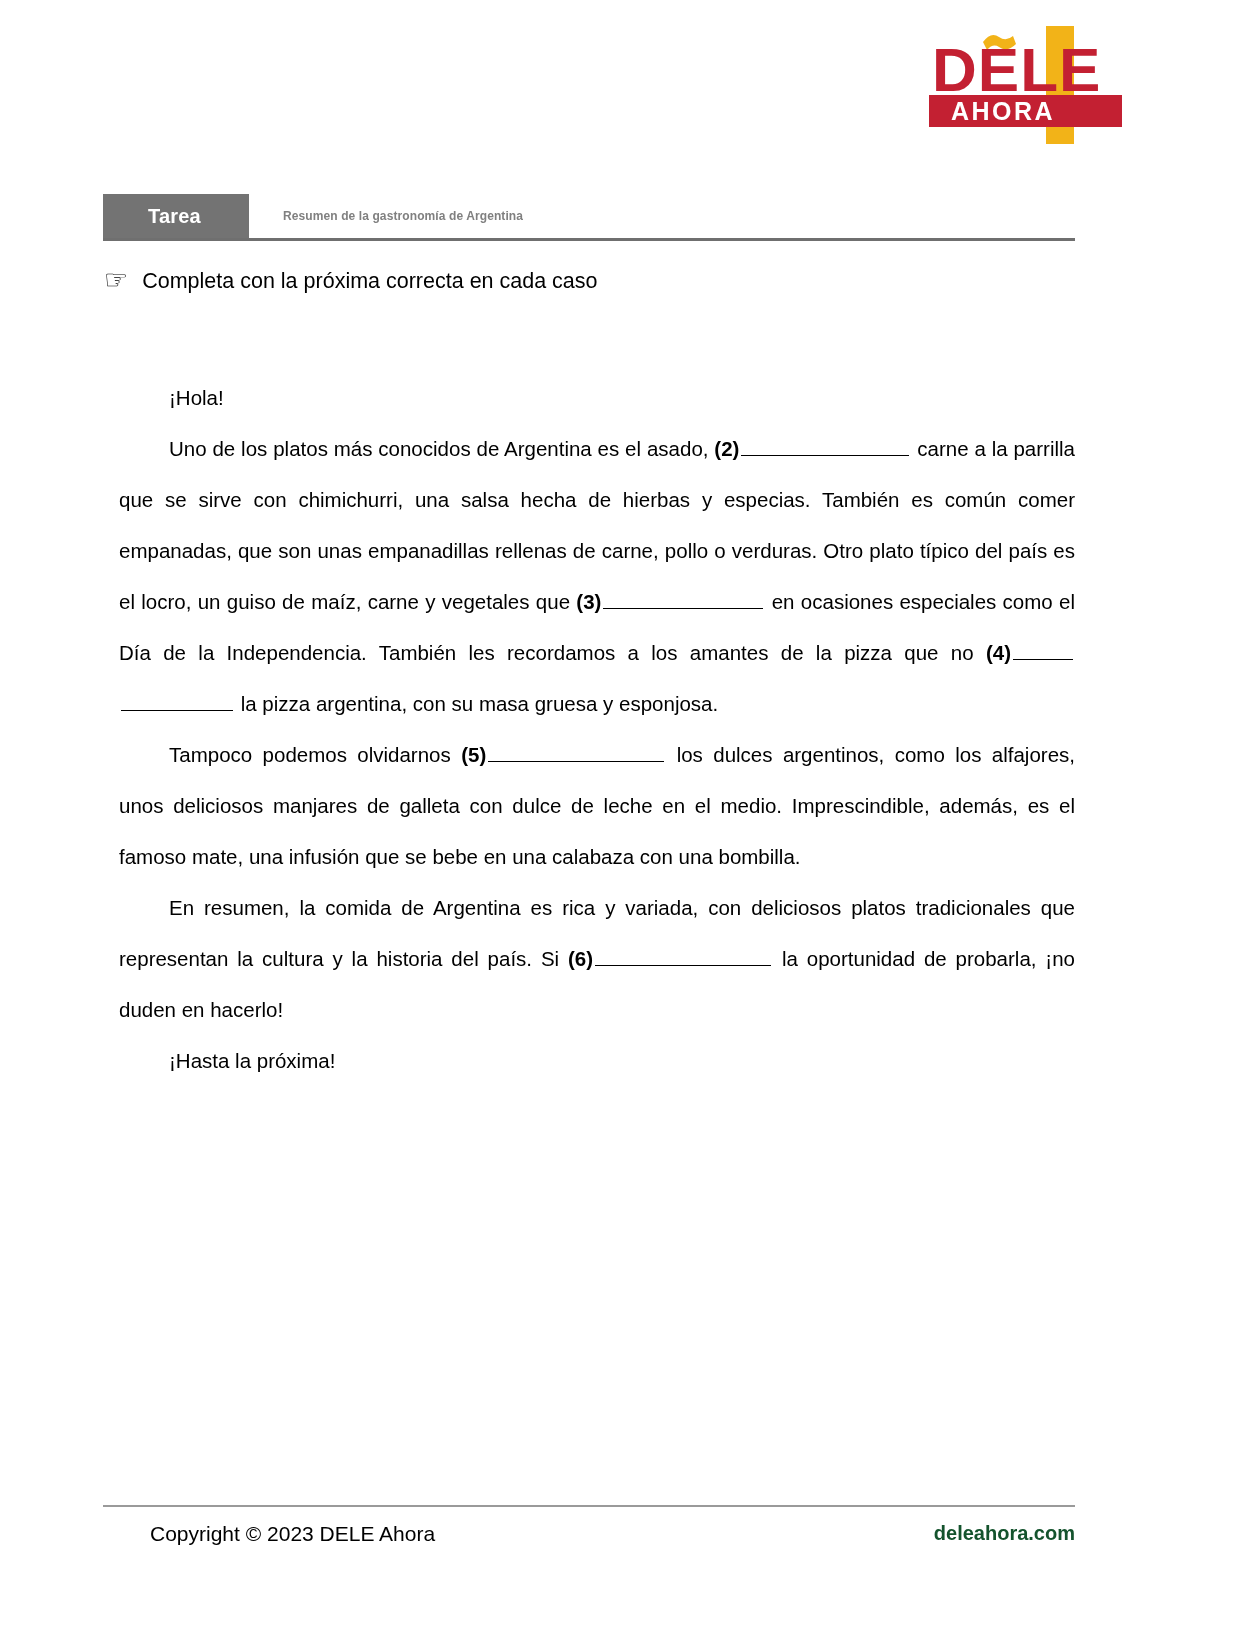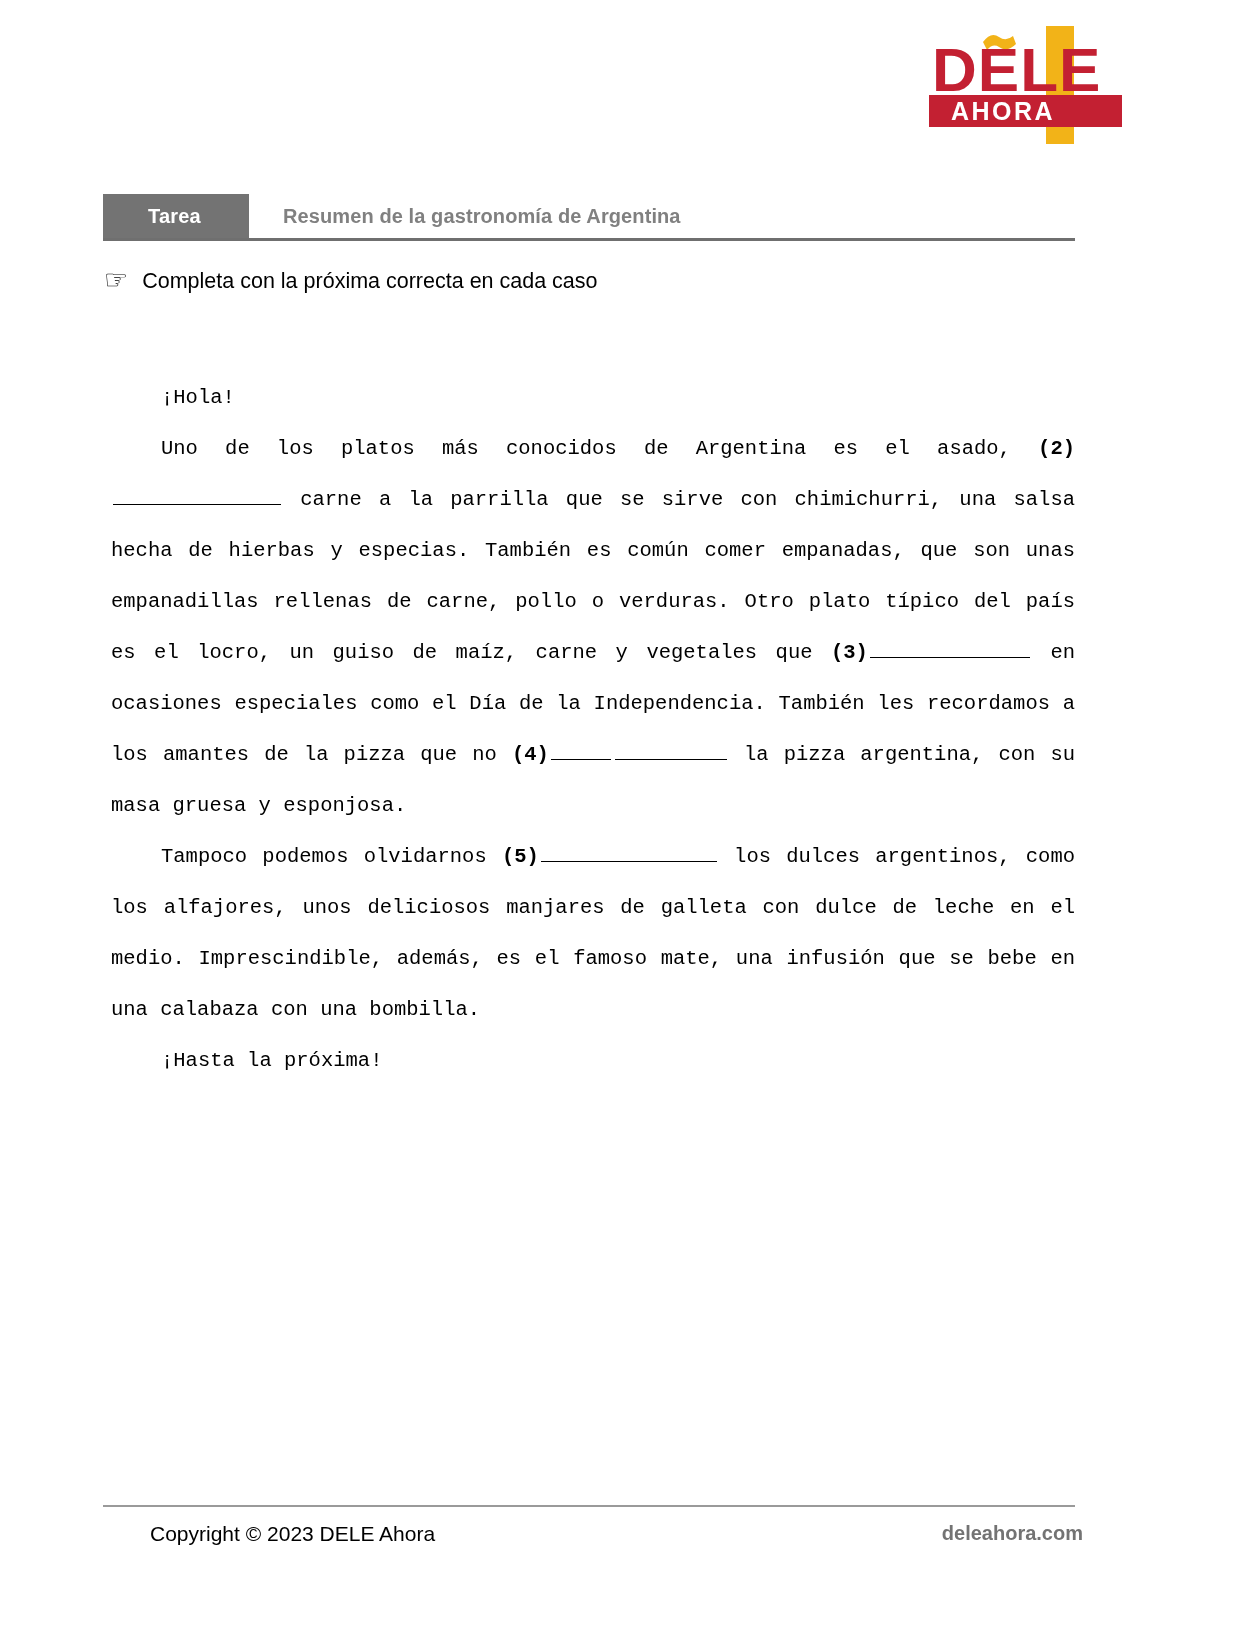--- a/index.html
+++ b/index.html
@@ -51,21 +51,21 @@
     letter-spacing: .2px;
   }
   .task-title {
     position: absolute;
     left: 180px;
     top: 0;
     height: 44px;
     display: flex;
     align-items: center;
     color: #808080;
-    font-size: 20px;
+    font-size: 12px;
     font-weight: bold;
     letter-spacing: .1px;
   }
   .task-rule {
     position: absolute;
     left: 0;
     top: 44px;
     width: 972px;
     height: 3px;
     background: #6f6f6f;
@@ -97,25 +97,24 @@
     top: 372px;
     left: 103px;
     width: 972px;
     font-family: "Liberation Sans", sans-serif;
     font-size: 20.5px;
     line-height: 51px;
     text-align: justify;
     color: #000;
   }
   .doc-body p {
-    margin: 0 0 0 8px;
+    margin: 0 0 0 16px;
     text-indent: 50px;
     text-align: justify;
     text-justify: inter-word;
-    font-family: Liberation Mono, monospace;
   }
   .doc-body p.last-line { text-align: left; }
   .doc-body p:last-child { text-align: left; }
 
   .num { font-weight: bold; }
 
   .blank {
     display: inline-block;
     border-bottom: 1.6px solid #000;
     vertical-align: baseline;
@@ -139,25 +138,25 @@
   .footer-left {
     position: absolute;
     left: 107px;
     top: 1522px;
     font-size: 21px;
     color: #000;
     margin-left: 43px;
   }
   .footer-right {
     position: absolute;
-    right: 158px;
+    right: 166px;
     top: 1522px;
     font-size: 20px;
     font-weight: bold;
-    color: #737373;
+    color: #14532d;
   }
 </style>
 </head>
 <body>
 
 <div class="logo-wrap">
   <svg class="logo-svg" width="200" height="128" viewBox="0 0 200 128" xmlns="http://www.w3.org/2000/svg">
 
     <rect x="122" y="4" width="28" height="118" fill="#F2B318"></rect>
 
@@ -200,20 +199,25 @@
     <span class="num">(4)</span><span class="blank blank-a"></span><span class="blank blank-b"></span>
     <span>la pizza argentina, con su masa gruesa y esponjosa.</span>
   </p>
 
   <p>
     <span>Tampoco podemos olvidarnos</span>
     <span class="num">(5)</span><span class="blank blank-xl"></span>
     <span>los dulces argentinos, como los alfajores, unos deliciosos manjares de galleta con dulce de leche en el medio. Imprescindible, además, es el famoso mate, una infusión que se bebe en una calabaza con una bombilla.</span>
   </p>
 
+  <p>
+    <span>En resumen, la comida de Argentina es rica y variada, con deliciosos platos tradicionales que representan la cultura y la historia del país. Si</span>
+    <span class="num">(6)</span><span class="blank blank-xl"></span>
+    <span>la oportunidad de probarla, ¡no duden en hacerlo!</span>
+  </p>
 
   <p class="last-line">
     <span>¡Hasta la próxima!</span>
   </p>
 
 </div>
 
 <div class="footer-rule"></div>
 <div class="footer-left">Copyright © 2023 DELE Ahora</div>
 <div class="footer-right">deleahora.com</div>

